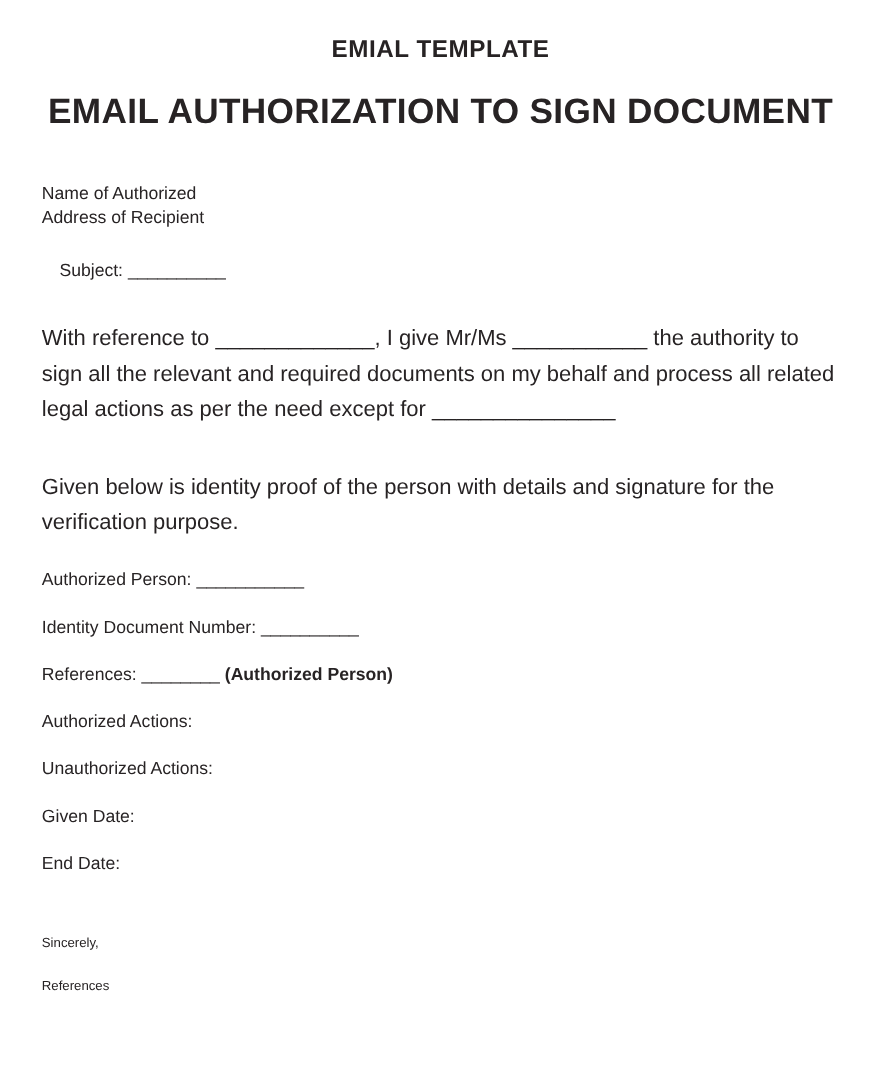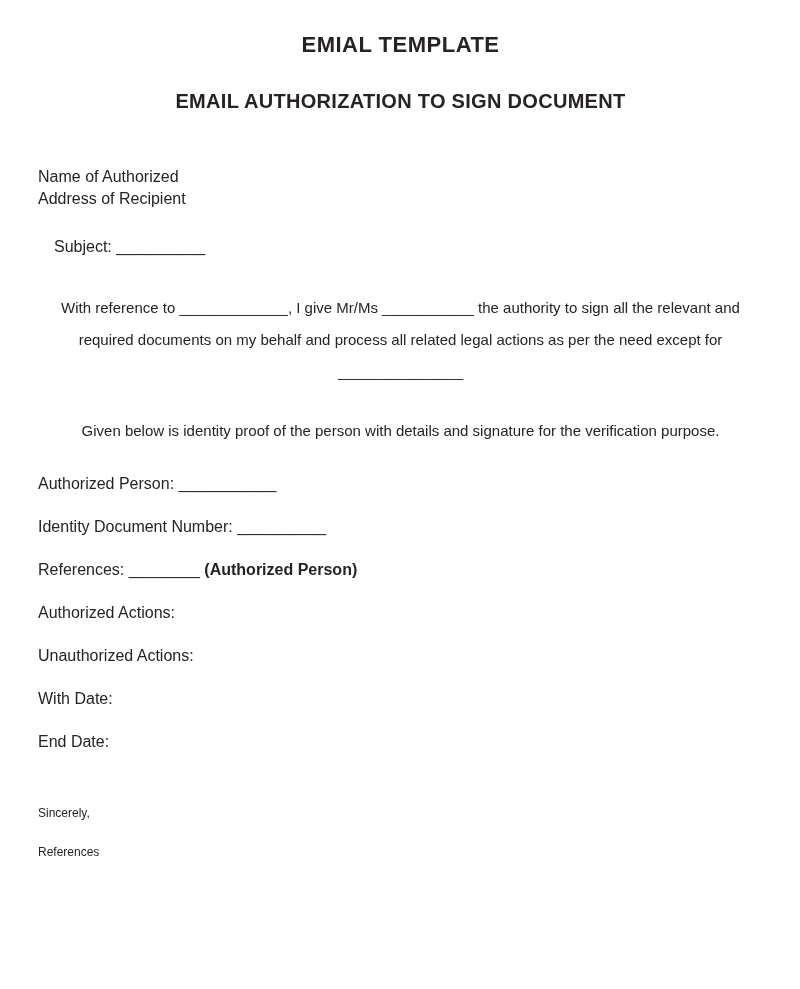--- a/index.html
+++ b/index.html
@@ -24,43 +24,42 @@
     text-align: center;
     font-size: 22px;
     line-height: 23px;
     font-weight: 700;
     letter-spacing: 0.5px;
     color: #272324;
   }
   .doc-title {
     margin: 33px 0 0 0;
     text-align: center;
-    font-size: 20px;
+    font-size: 32px;
     line-height: 25px;
     font-weight: 700;
     letter-spacing: 0.3px;
     color: #272324;
   }
   .recipient {
     margin: 52px 0 0 0;
     font-size: 16px;
     line-height: 22px;
   }
   .subject {
     margin: 26px 0 0 16px;
     font-size: 16px;
     line-height: 22px;
   }
   .para {
-    font-size: 15px;
+    font-size: 20px;
     line-height: 32px;
-    text-align: center;
   }
   .para-authority { margin: 34px 0 0 0; }
-  .para-identity  { margin: 27px 0 0 0; }
+  .para-identity  { margin: 39px 0 0 0; }
   .fields {
     margin: 26px 0 0 0;
   }
   .field-row {
     margin: 0 0 21px 0;
     font-size: 16px;
     line-height: 22px;
   }
   .field-row .bold-part {
     font-weight: 700;
@@ -98,21 +97,21 @@
     <p class="field-row">Identity Document Number: __________</p>
 
     <p class="field-row">
       <span>References: ________ </span><span class="bold-part">(Authorized Person)</span>
     </p>
 
     <p class="field-row">Authorized Actions:</p>
 
     <p class="field-row">Unauthorized Actions:</p>
 
-    <p class="field-row">With Date:</p>
+    <p class="field-row">Given Date:</p>
 
     <p class="field-row">End Date:</p>
   </div>
 
   <p class="closing">
     <span>Sincerely,</span><br>
     <span>References</span>
   </p>
 
 </div>

